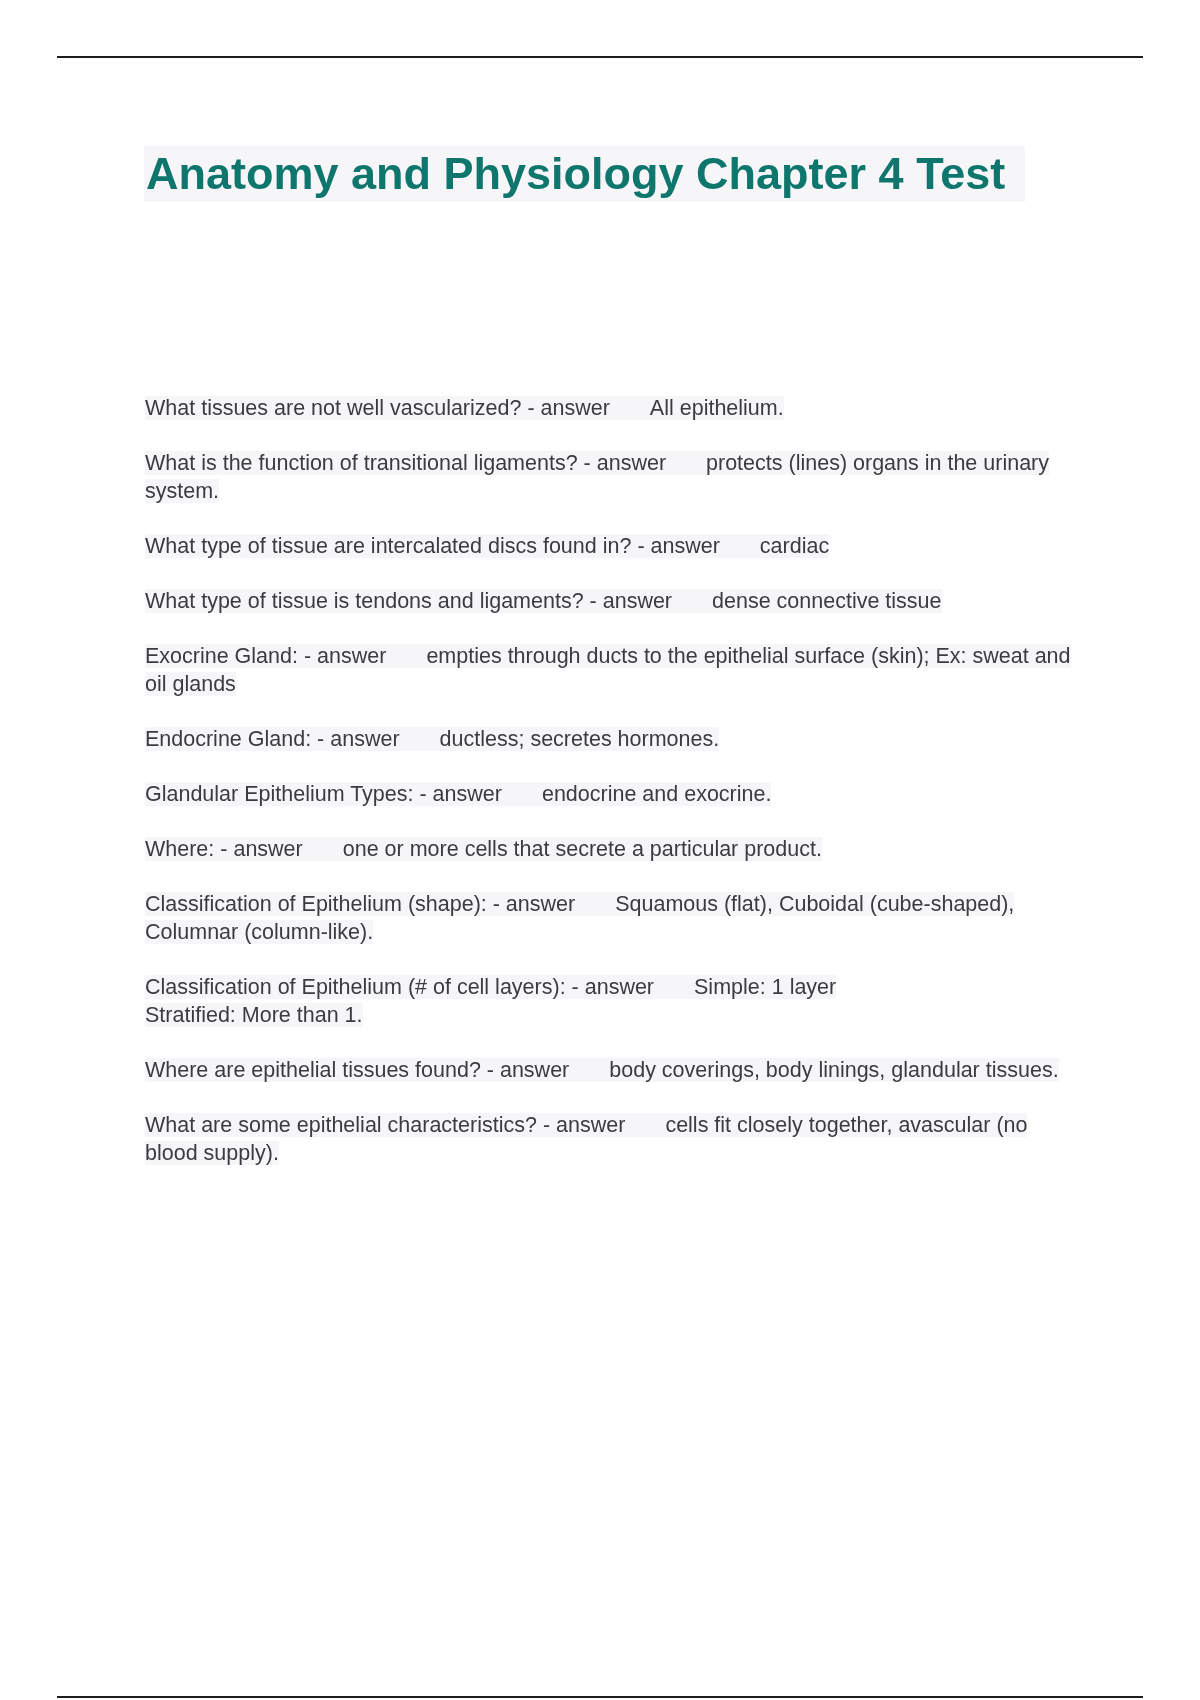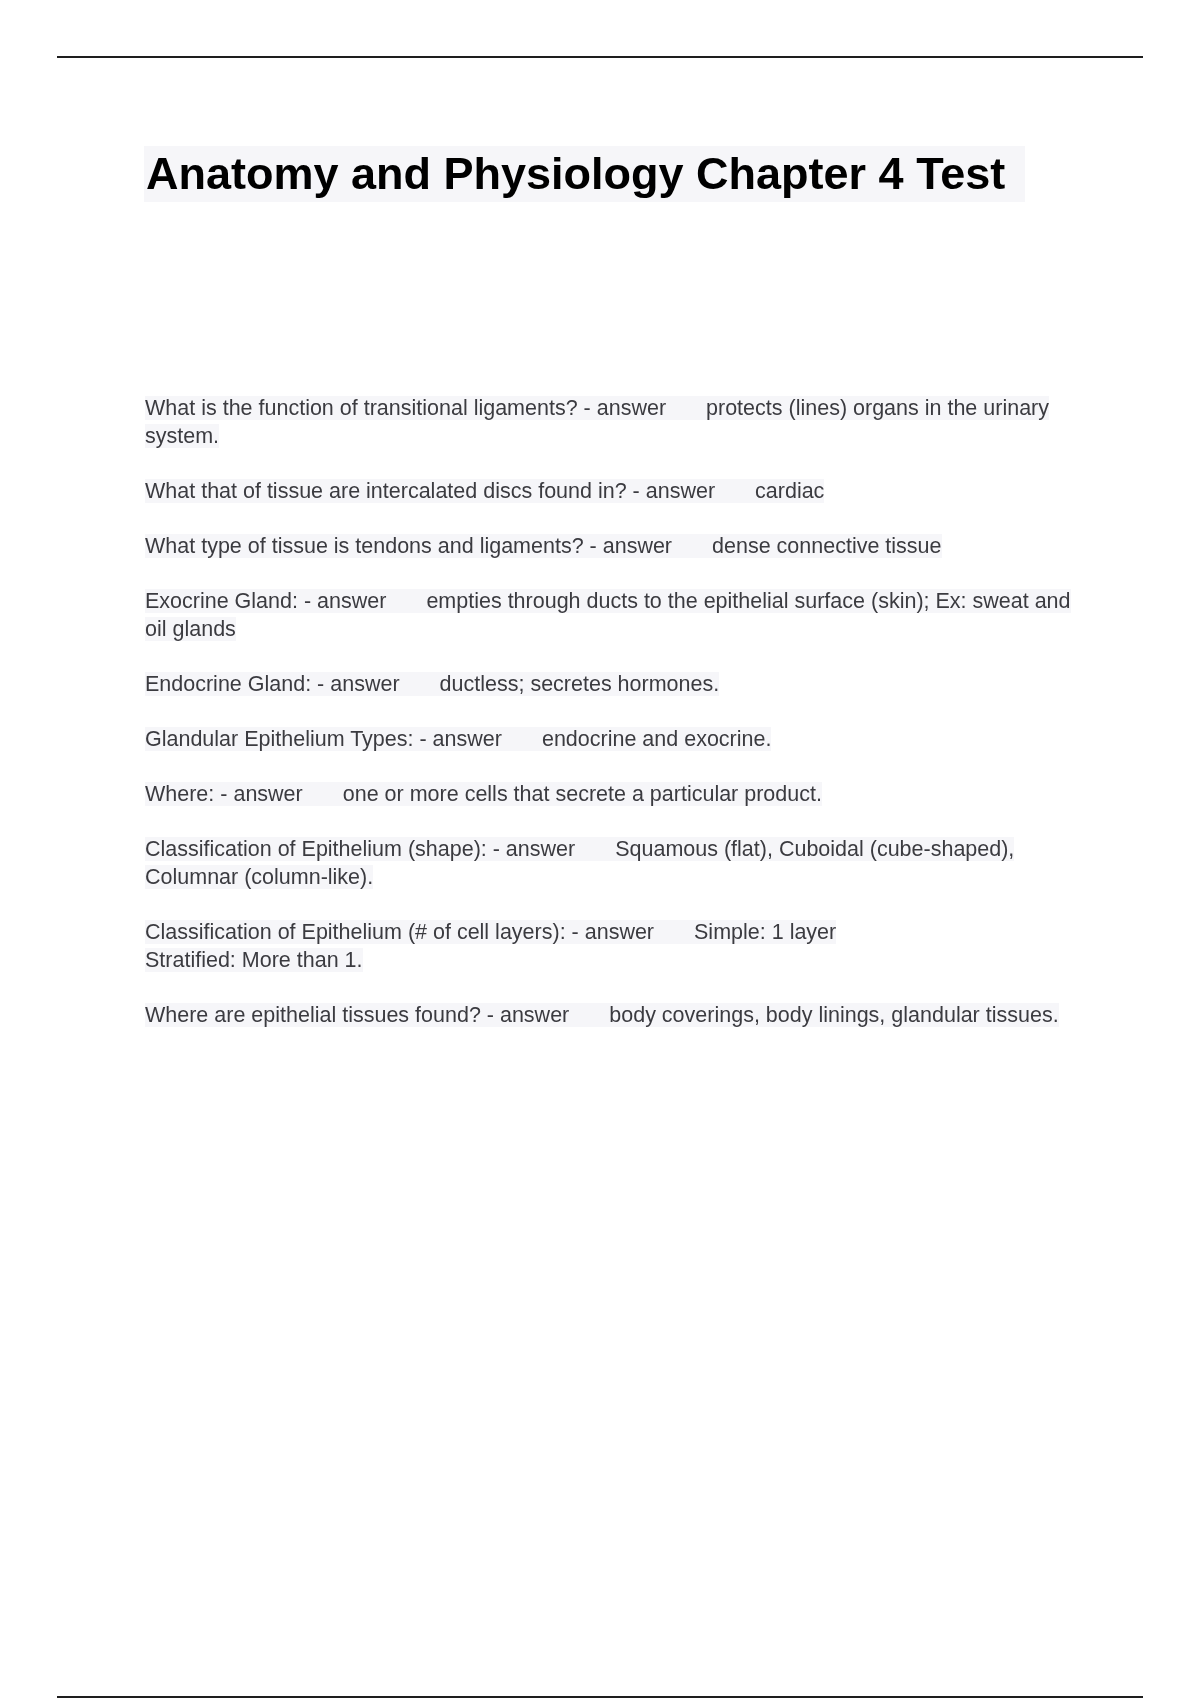--- a/index.html
+++ b/index.html
@@ -5,58 +5,60 @@
   html, body { margin: 0; padding: 0; }
   body {
     width: 1200px; height: 1700px; position: relative; background: #ffffff;
     font-family: "Liberation Sans", sans-serif; color: #3a3a3f; overflow: hidden;
   }
   .rule { position: absolute; left: 57px; width: 1086px; height: 2px; background: #1e1e1e; }
   .rule.top { top: 56px; }
   .rule.bottom { top: 1696px; }
   .title {
     position: absolute; left: 144px; top: 146px; padding: 0 20px 0 2px;
-    background: #f6f6f9; color: #000000;
+    background: #f6f6f9; color: #0f766e;
     font-family: "Liberation Sans", sans-serif; font-weight: bold; font-size: 45px;
     line-height: 56px; letter-spacing: 0px; white-space: nowrap;
   }
   .qa-list { position: absolute; left: 145px; top: 394px; width: 940px; }
   .qa {
     font-size: 21.5px; line-height: 28px; margin: 0 0 27px 0; color: #3b3b40;
   }
   .qa .line { background: #f6f6f9; }
   .gap { display: inline-block; width: 40px; }
 </style>
 </head>
 <body>
 
 <div class="rule top"></div>
 
 <div class="title">Anatomy and Physiology Chapter 4 Test</div>
 
 <div class="qa-list">
+  <div class="qa"><span class="line"><span>What tissues are not well vascularized?</span><span> - answer</span><span class="gap"></span><span>All epithelium.</span></span></div>
 
 
   <div class="qa"><span class="line"><span>What is the function of transitional ligaments?</span><span> - answer</span><span class="gap"></span><span>protects (lines) organs in the urinary system.</span></span></div>
 
-  <div class="qa"><span class="line"><span>What that of tissue are intercalated discs found in?</span><span> - answer</span><span class="gap"></span><span>cardiac</span></span></div>
+  <div class="qa"><span class="line"><span>What type of tissue are intercalated discs found in?</span><span> - answer</span><span class="gap"></span><span>cardiac</span></span></div>
 
   <div class="qa"><span class="line"><span>What type of tissue is tendons and ligaments?</span><span> - answer</span><span class="gap"></span><span>dense connective tissue</span></span></div>
 
 
   <div class="qa"><span class="line"><span>Exocrine Gland:</span><span> - answer</span><span class="gap"></span><span>empties through ducts to the epithelial surface (skin); Ex: sweat and oil glands</span></span></div>
 
   <div class="qa"><span class="line"><span>Endocrine Gland:</span><span> - answer</span><span class="gap"></span><span>ductless; secretes hormones.</span></span></div>
 
   <div class="qa"><span class="line"><span>Glandular Epithelium Types:</span><span> - answer</span><span class="gap"></span><span>endocrine and exocrine.</span></span></div>
 
   <div class="qa"><span class="line"><span>Where:</span><span> - answer</span><span class="gap"></span><span>one or more cells that secrete a particular product.</span></span></div>
 
   <div class="qa"><span class="line"><span>Classification of Epithelium (shape):</span><span> - answer</span><span class="gap"></span><span>Squamous (flat), Cuboidal (cube-shaped), Columnar (column-like).</span></span></div>
 
   <div class="qa"><span class="line"><span>Classification of Epithelium (# of cell layers):</span><span> - answer</span><span class="gap"></span><span>Simple: 1 layer</span></span><br><span class="line">Stratified: More than 1.</span></div>
 
   <div class="qa"><span class="line"><span>Where are epithelial tissues found?</span><span> - answer</span><span class="gap"></span><span>body coverings, body linings, glandular tissues.</span></span></div>
 
 
+  <div class="qa"><span class="line"><span>What are some epithelial characteristics?</span><span> - answer</span><span class="gap"></span><span>cells fit closely together, avascular (no blood supply).</span></span></div>
 </div>
 
 <div class="rule bottom"></div>
 
 </body></html>

